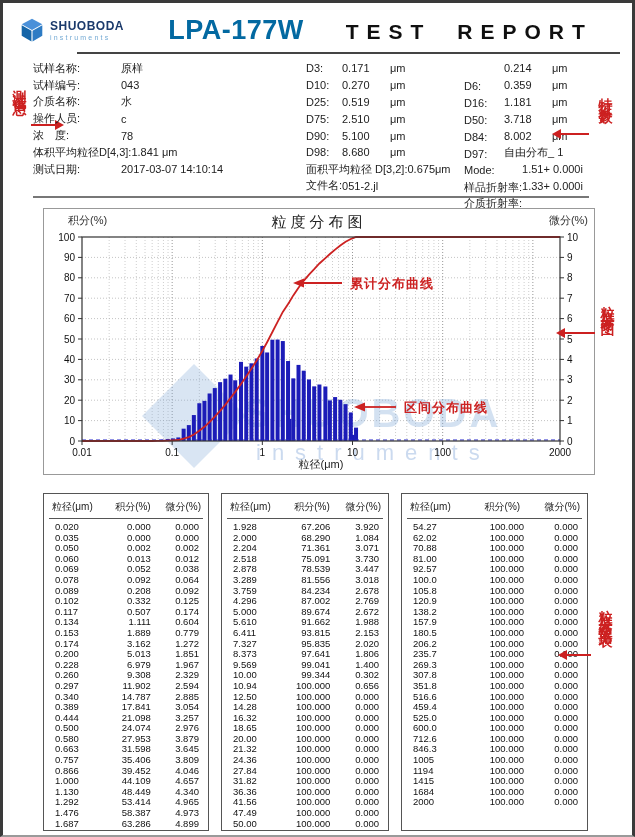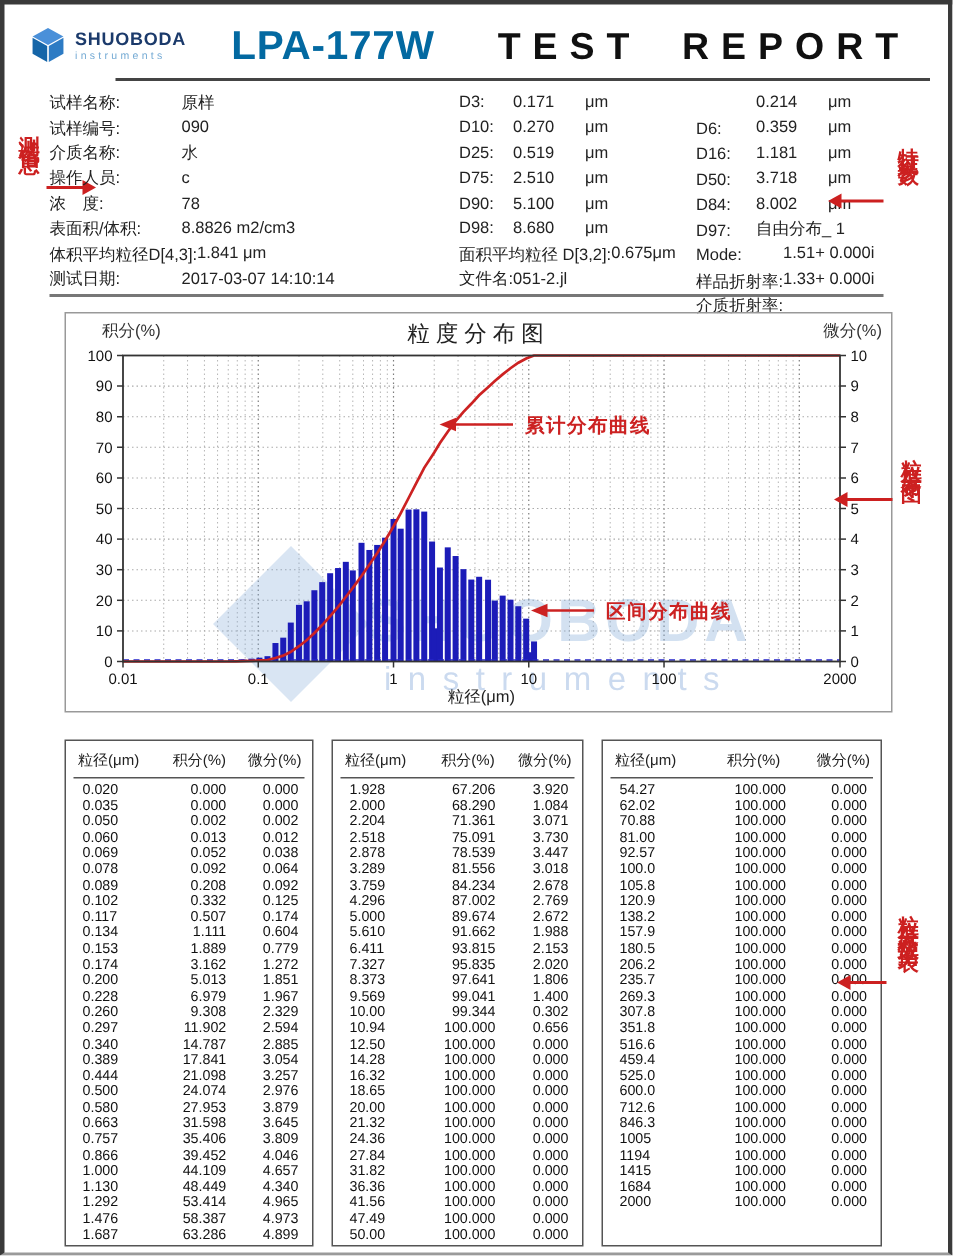--- a/index.html
+++ b/index.html
@@ -7,21 +7,21 @@
         border-bottom:2px solid #9a9a9a;box-sizing:border-box;overflow:hidden;
         font-family:"Liberation Sans",sans-serif;color:#222;}
   
   .header{position:absolute;top:8px;left:16px;right:12px;height:38px;display:flex;align-items:center;}
   .logo{display:flex;align-items:center;gap:5px;width:122px;}
   .logo-text{display:flex;flex-direction:column;line-height:1;}
   .logo-name{font-size:12px;font-weight:bold;color:#1b3a6b;letter-spacing:.5px;}
   .logo-sub{font-size:7px;color:#74aad4;letter-spacing:2.2px;margin-top:2px;}
   .title-wrap{flex:1;display:flex;justify-content:center;align-items:baseline;gap:42px;}
   .model{font-size:27px;font-weight:bold;color:#0369a1;letter-spacing:.5px;}
-  .report-title{font-size:25px;font-weight:bold;letter-spacing:8px;word-spacing:12px;color:#101010;}
+  .report-title{font-size:21px;font-weight:bold;letter-spacing:8px;word-spacing:12px;color:#101010;}
   .title-rule{position:absolute;top:49px;left:74px;right:12px;border-top:2px solid #444;}
   
   .side-label{position:absolute;writing-mode:vertical-rl;text-orientation:upright;color:#cc2020;
               font-weight:bold;font-size:14px;letter-spacing:4px;line-height:1;}
   .arrow{position:absolute;height:0;border-top:2px solid #cc2020;}
   .arrow-left::before{content:"";position:absolute;left:-8px;top:-6px;width:0;height:0;
      border:5px solid transparent;border-right:9px solid #cc2020;}
   .arrow-right::after{content:"";position:absolute;right:-8px;top:-6px;width:0;height:0;
      border:5px solid transparent;border-left:9px solid #cc2020;}
   
@@ -85,37 +85,33 @@
   <div class="arrow arrow-right" style="left:28px;top:121px;width:30px"></div>
 
   <div class="info" id="info-grid">
       <div class="icol icol1">
         <div class="irow">
           <span class="ilabel">试样名称:</span>
           <span class="ival">原样</span>
         </div>
         <div class="irow">
           <span class="ilabel">试样编号:</span>
-          <span class="ival">090</span>
+          <span class="ival">043</span>
         </div>
         <div class="irow">
           <span class="ilabel">介质名称:</span>
           <span class="ival">水</span>
         </div>
         <div class="irow">
           <span class="ilabel">操作人员:</span>
           <span class="ival">c</span>
         </div>
         <div class="irow">
           <span class="ilabel">浓　度:</span>
           <span class="ival">78</span>
-        </div>
-        <div class="irow">
-          <span class="ilabel">表面积/体积:</span>
-          <span class="ival">8.8826 m2/cm3</span>
         </div>
         <div class="irow">
           <span class="ilabel">体积平均粒径D[4,3]:</span>
           <span class="ival">1.841 μm</span>
         </div>
         <div class="irow">
           <span class="ilabel">测试日期:</span>
           <span class="ival">2017-03-07 14:10:14</span>
         </div>
       </div>

